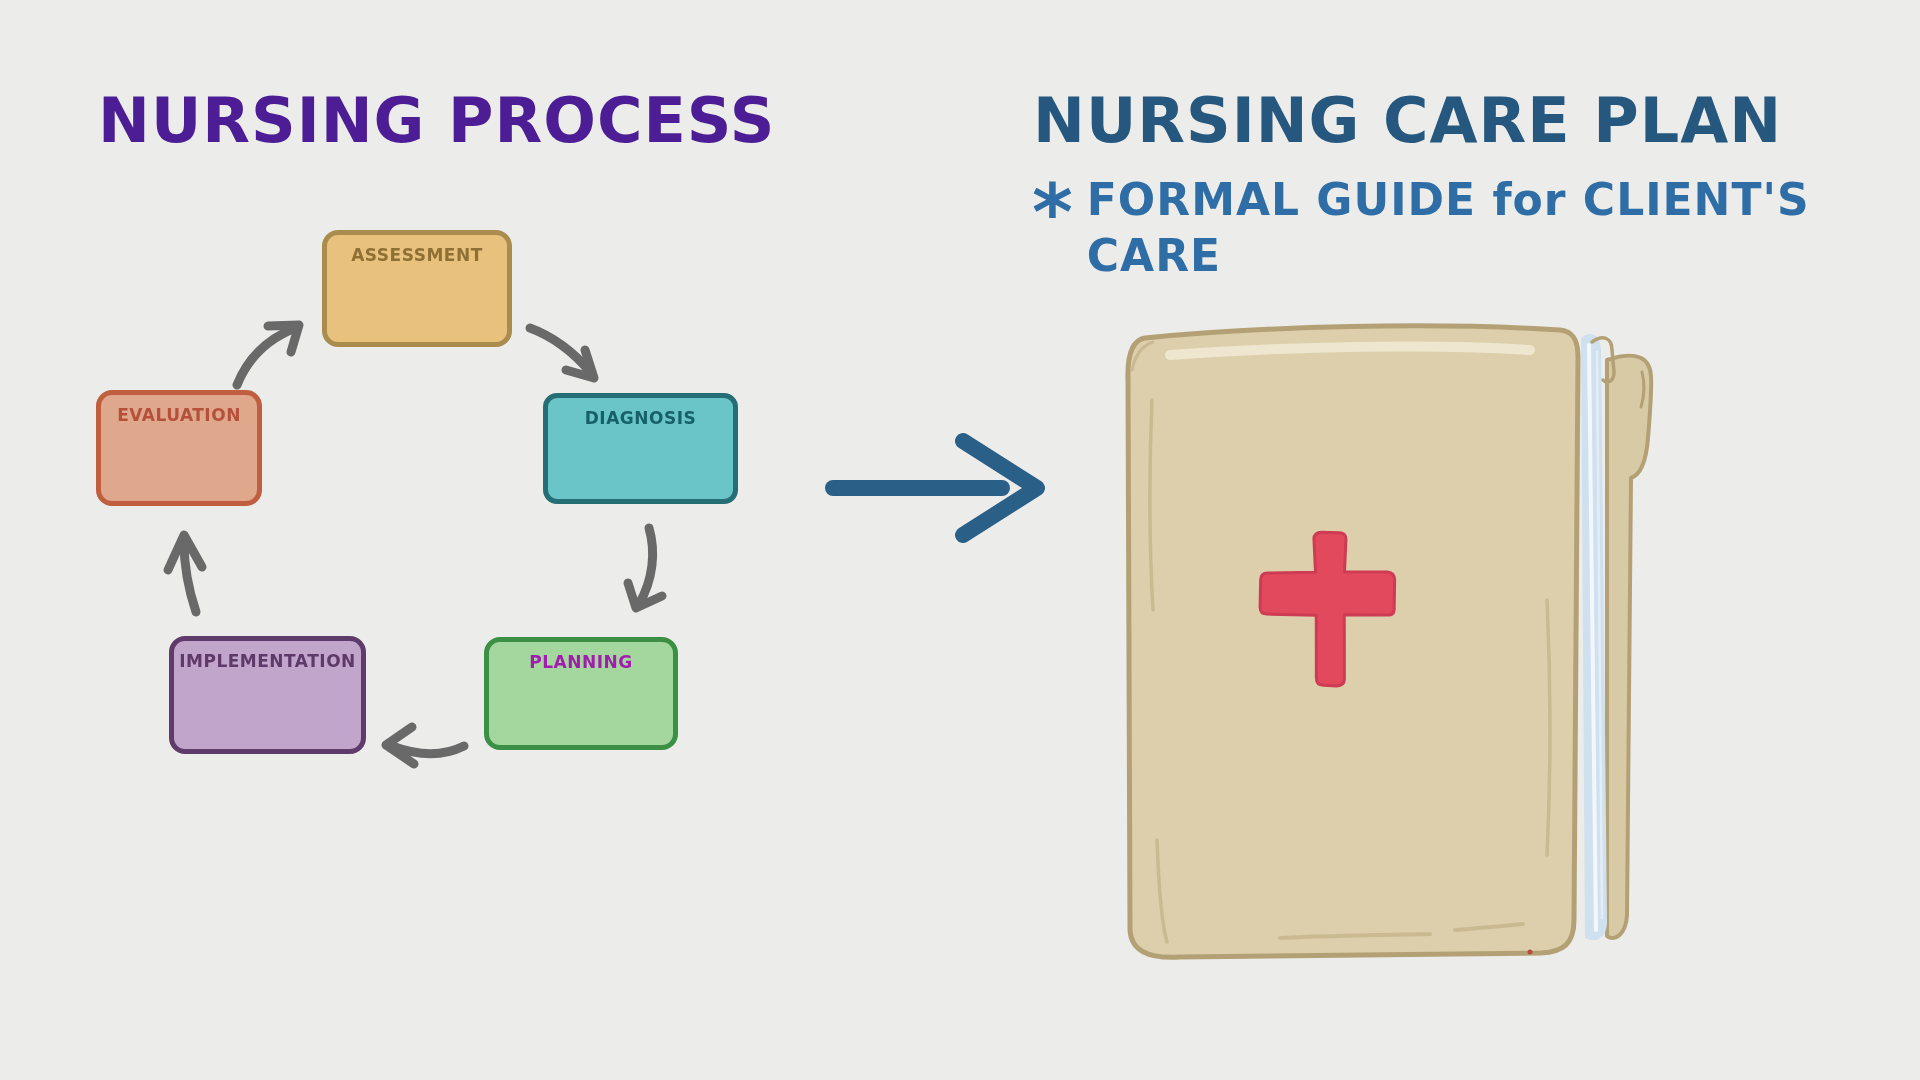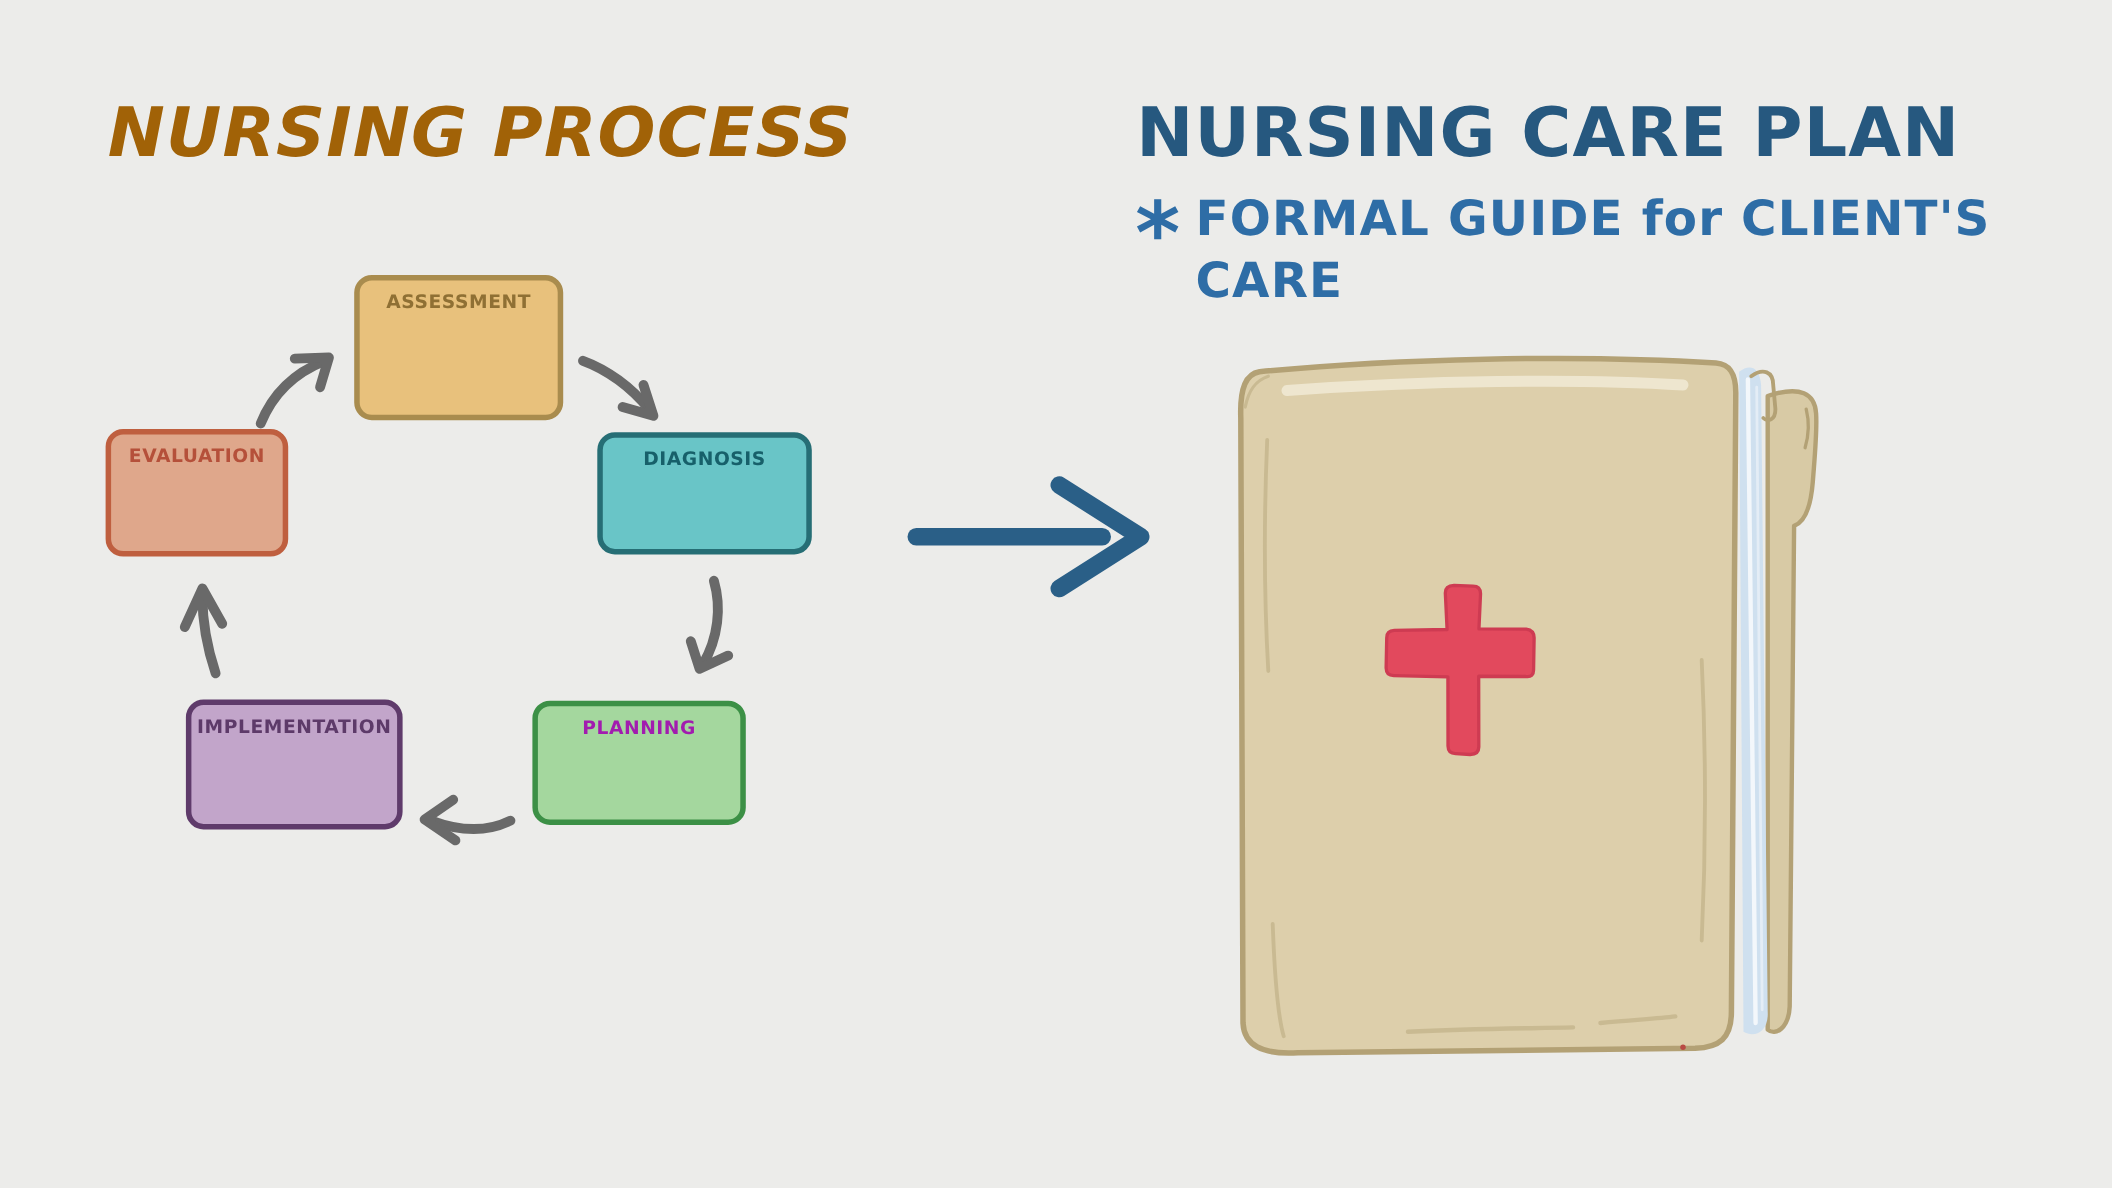--- a/index.html
+++ b/index.html
@@ -37,37 +37,37 @@
     position:absolute;
     box-sizing:border-box;
     border:5px solid #000;
     border-radius:16px;
     text-align:center;
     padding-top:10px;
     font-weight:bold;
     font-size:17px;
     letter-spacing:0.5px;
   }
-  #node-assessment    {left:322px;top:250px;width:190px;height:132px;}
-  #node-diagnosis     {left:543px;top:393px;width:195px;height:111px;}
+  #node-assessment    {left:322px;top:230px;width:190px;height:117px;}
+  #node-diagnosis     {left:543px;top:393px;width:195px;height:111px;border-radius:14px;}
   #node-planning      {left:484px;top:637px;width:194px;height:113px;}
   #node-implementation{left:169px;top:636px;width:197px;height:118px;text-align:center;}
   #node-evaluation    {left:96px; top:390px;width:166px;height:116px;}
   .node span{display:block;}
 
   svg{position:absolute;pointer-events:none;}
   #arrow-layer{left:0;top:0;}
   #book-svg{left:1095px;top:300px;}
 </style>
 </head>
 <body>
 
 <div class="stage">
 
-  <div class="title" id="np-title" style="color: #a16207; font-style: italic;">NURSING PROCESS</div>
+  <div class="title" id="np-title" style="color: #4c1d95;">NURSING PROCESS</div>
 
   <div class="title" id="ncp-title" style="color: rgb(38, 88, 127);">NURSING CARE PLAN</div>
 
   <div class="bullet" style="color: rgb(46, 109, 166);">
     <span class="marker">*</span>
     <span class="lines">
       <span class="line">FORMAL GUIDE for CLIENT'S</span><br>
       <span class="line">CARE</span>
     </span>
   </div>

